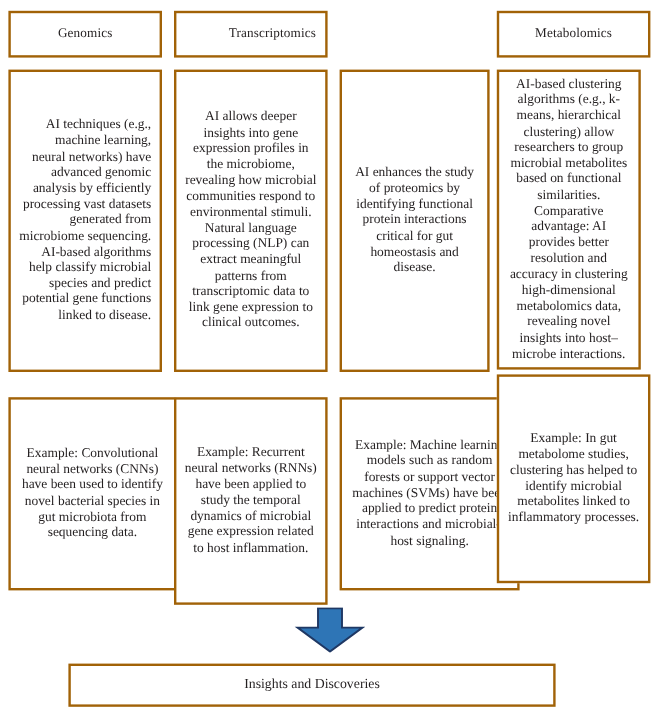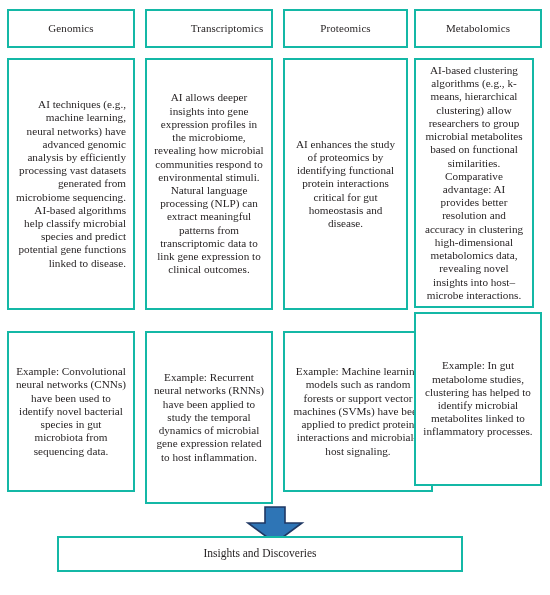--- a/index.html
+++ b/index.html
@@ -15,21 +15,21 @@
     overflow: hidden;
   }
   #diagram {
     position: relative;
     width: 550px;
     height: 595px;
   }
   .box {
     position: absolute;
     box-sizing: border-box;
-    border: 2px solid #14b8a6;
+    border: 2px solid #a16207;
     background: #ffffff;
     display: flex;
     align-items: center;
     justify-content: center;
     text-align: center;
     line-height: 1.18;
     color: #231f20;
   }
   .header-box {
     font-size: 11px;
@@ -51,53 +51,50 @@
   #header-genomics        { left: 7px;   top: 9px;  width: 128px; height: 39px; }
   #header-transcriptomics { left: 145px; top: 9px;  width: 128px; height: 39px; padding-left: 36px; }
   #header-proteomics      { left: 283px; top: 9px;  width: 125px; height: 39px; }
   #header-metabolomics    { left: 414px; top: 9px;  width: 128px; height: 39px; text-align: right; }
   
   #desc-genomics        { left: 7px;   top: 58px; width: 128px; height: 252px; text-align: right; }
   #desc-transcriptomics { left: 145px; top: 58px; width: 128px; height: 252px; }
   #desc-proteomics      { left: 283px; top: 58px; width: 125px; height: 252px; align-items: center; }
   #desc-metabolomics    { left: 414px; top: 58px; width: 120px; height: 250px; }
   
-  #example-genomics        { left: 7px;   top: 331px; width: 128px; height: 161px; }
+  #example-genomics        { left: 7px;   top: 331px; width: 140px; height: 161px; }
   #example-transcriptomics { left: 145px; top: 331px; width: 128px; height: 173px; }
   #example-proteomics      { left: 283px; top: 331px; width: 150px; height: 161px; }
   #example-metabolomics    { left: 414px; top: 312px; width: 128px; height: 174px; }
   
   #flow-arrow {
     position: absolute;
     left: 245px;
     top: 506px;
     width: 60px;
     height: 38px;
   }
   
   #footer-insights {
     left: 57px;
-    top: 536px;
+    top: 553px;
     width: 406px;
     height: 36px;
   }
 </style>
 </head>
 <body>
 
 <div id="diagram">
 
   <div class="box header-box" id="header-genomics">
     <span class="txt">Genomics</span>
   </div>
   <div class="box header-box" id="header-transcriptomics">
     <span class="txt">Transcriptomics</span>
-  </div>
-  <div class="box header-box" id="header-proteomics">
-    <span class="txt">Proteomics</span>
   </div>
   <div class="box header-box" id="header-metabolomics">
     <span class="txt">Metabolomics</span>
   </div>
 
   <div class="box body-box" id="desc-genomics">
     <span class="txt">AI techniques (e.g., machine learning, neural networks) have advanced genomic analysis by efficiently processing vast datasets generated from microbiome sequencing.
 AI-based algorithms help classify microbial species and predict potential gene functions linked to disease.</span>
   </div>
   <div class="box body-box" id="desc-transcriptomics">

